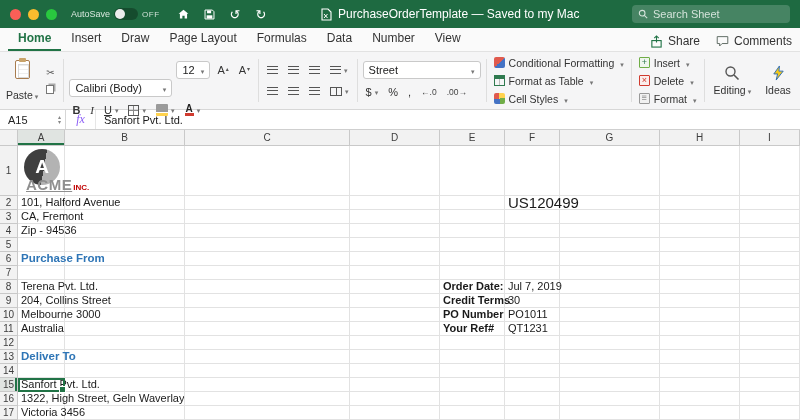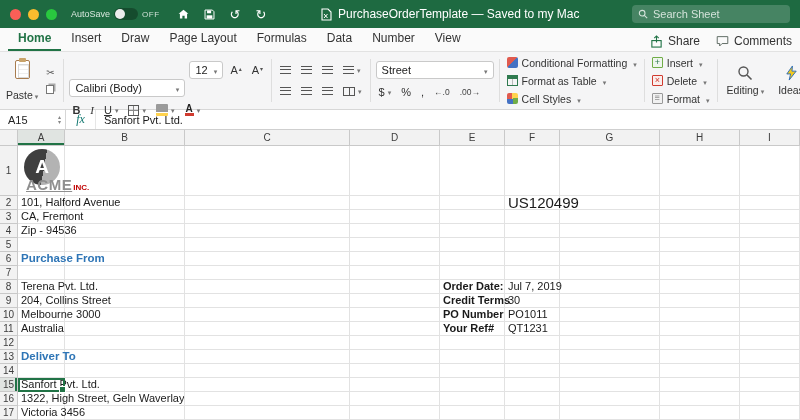--- a/index.html
+++ b/index.html
@@ -39,21 +39,21 @@
   button{border:none;background:transparent;font-family:inherit;cursor:default;}
   .btn{display:inline-flex;align-items:center;gap:1px;font-size:11px;color:#333;padding:1px 3px;border-radius:2px;line-height:12px;}
   .btn.b{font-weight:bold;}
   .btn.i{font-style:italic;font-family:"Liberation Serif",serif;}
   .btn.u span:first-child{text-decoration:underline;}
   .btn.sm{font-size:8.5px;color:#444;}
   .dd::after{content:"\25BE";font-size:7px;color:#777;margin-left:2px;}
   .tiny-up::after{content:"\25B4";font-size:6px;color:#555;vertical-align:super;}
   .tiny-dn::after{content:"\25BE";font-size:6px;color:#555;vertical-align:super;}
   .select{background:#fff;border:1px solid #c9c9c9;border-radius:3px;font-size:11px;height:18px;padding:0 5px;display:flex;align-items:center;justify-content:space-between;color:#222;}
-  .fontname{width:116px;margin-top:36px;}
+  .fontname{width:103px;margin-top:36px;}
   .fontsize{width:34px;}
   .numfmt{width:118px;}
 
   .paste-wrap{display:flex;gap:4px;align-items:center;}
   .paste{display:flex;flex-direction:column;align-items:center;gap:10px;font-size:10.5px;color:#333;}
   .clip{width:15px;height:19px;border:1px solid #a87c4f;border-radius:2px;background:#fff;position:relative;display:block;}
   .clip::before{content:"";position:absolute;top:-3px;left:3px;width:7px;height:4px;background:#c9a36a;border-radius:1px;}
   .clip::after{content:"";position:absolute;left:2px;top:3px;width:9px;height:12px;background:linear-gradient(#eee 0 1px,transparent 1px 3px) 0 0/100% 4px repeat-y,#fff;border:1px solid #d8d8d8;}
   .plabel{display:flex;align-items:center;}
   .mini-col{display:flex;flex-direction:column;gap:4px;}
@@ -82,21 +82,21 @@
   .bigbtns{flex-direction:row;display:flex;gap:14px;align-items:center;margin-left:4px;}
   .bigbtn{display:flex;flex-direction:column;align-items:center;gap:3px;font-size:10.5px;color:#333;}
   .biglabel{display:flex;align-items:center;}
 
   
   .formulabar{height:20px;background:#fff;border-bottom:1px solid #cfcfcf;display:flex;align-items:stretch;}
   .namebox{width:66px;border-right:1px solid #d6d6d6;display:flex;align-items:center;padding:0 4px 0 8px;font-size:11px;color:#222;}
   .stepper{margin-left:auto;display:flex;flex-direction:column;align-items:center;}
   .stp-up::after{content:"\25B4";font-size:6px;color:#888;line-height:5px;display:block;}
   .stp-dn::after{content:"\25BE";font-size:6px;color:#888;line-height:5px;display:block;}
-  .fx{width:30px;display:flex;align-items:center;justify-content:center;font-style:italic;font-family:"Liberation Serif",serif;font-size:12px;color:#0f766e;border-right:1px solid #e6e6e6;}
+  .fx{width:30px;display:flex;align-items:center;justify-content:center;font-style:italic;font-family:"Liberation Serif",serif;font-size:12px;color:#8b5cf6;border-right:1px solid #e6e6e6;}
   .fcontent{flex:1;display:flex;align-items:center;padding-left:8px;font-size:11px;color:#1a1a1a;}
 
   
   .sheetwrap{position:relative;height:290px;background:#fff;overflow:hidden;}
   .sheet{display:grid;width:800px;}
   .hdr{background:#f2f2f2;border-right:1px solid #c9c9c9;border-bottom:1px solid #c9c9c9;display:flex;align-items:center;justify-content:center;font-size:10px;color:#3d3d3d;}
   .hdr.hl{background:#e0e4e1;}
   .colhdr.hl{box-shadow:inset 0 -2px 0 #217346;}
   .rowhdr.hl{box-shadow:inset -2px 0 0 #217346;}
   .cell{border-right:1px solid #e2e2e2;border-bottom:1px solid #e2e2e2;font-size:11px;line-height:13px;color:#1a1a1a;display:flex;align-items:center;padding:0 3px;white-space:nowrap;overflow:visible;}

